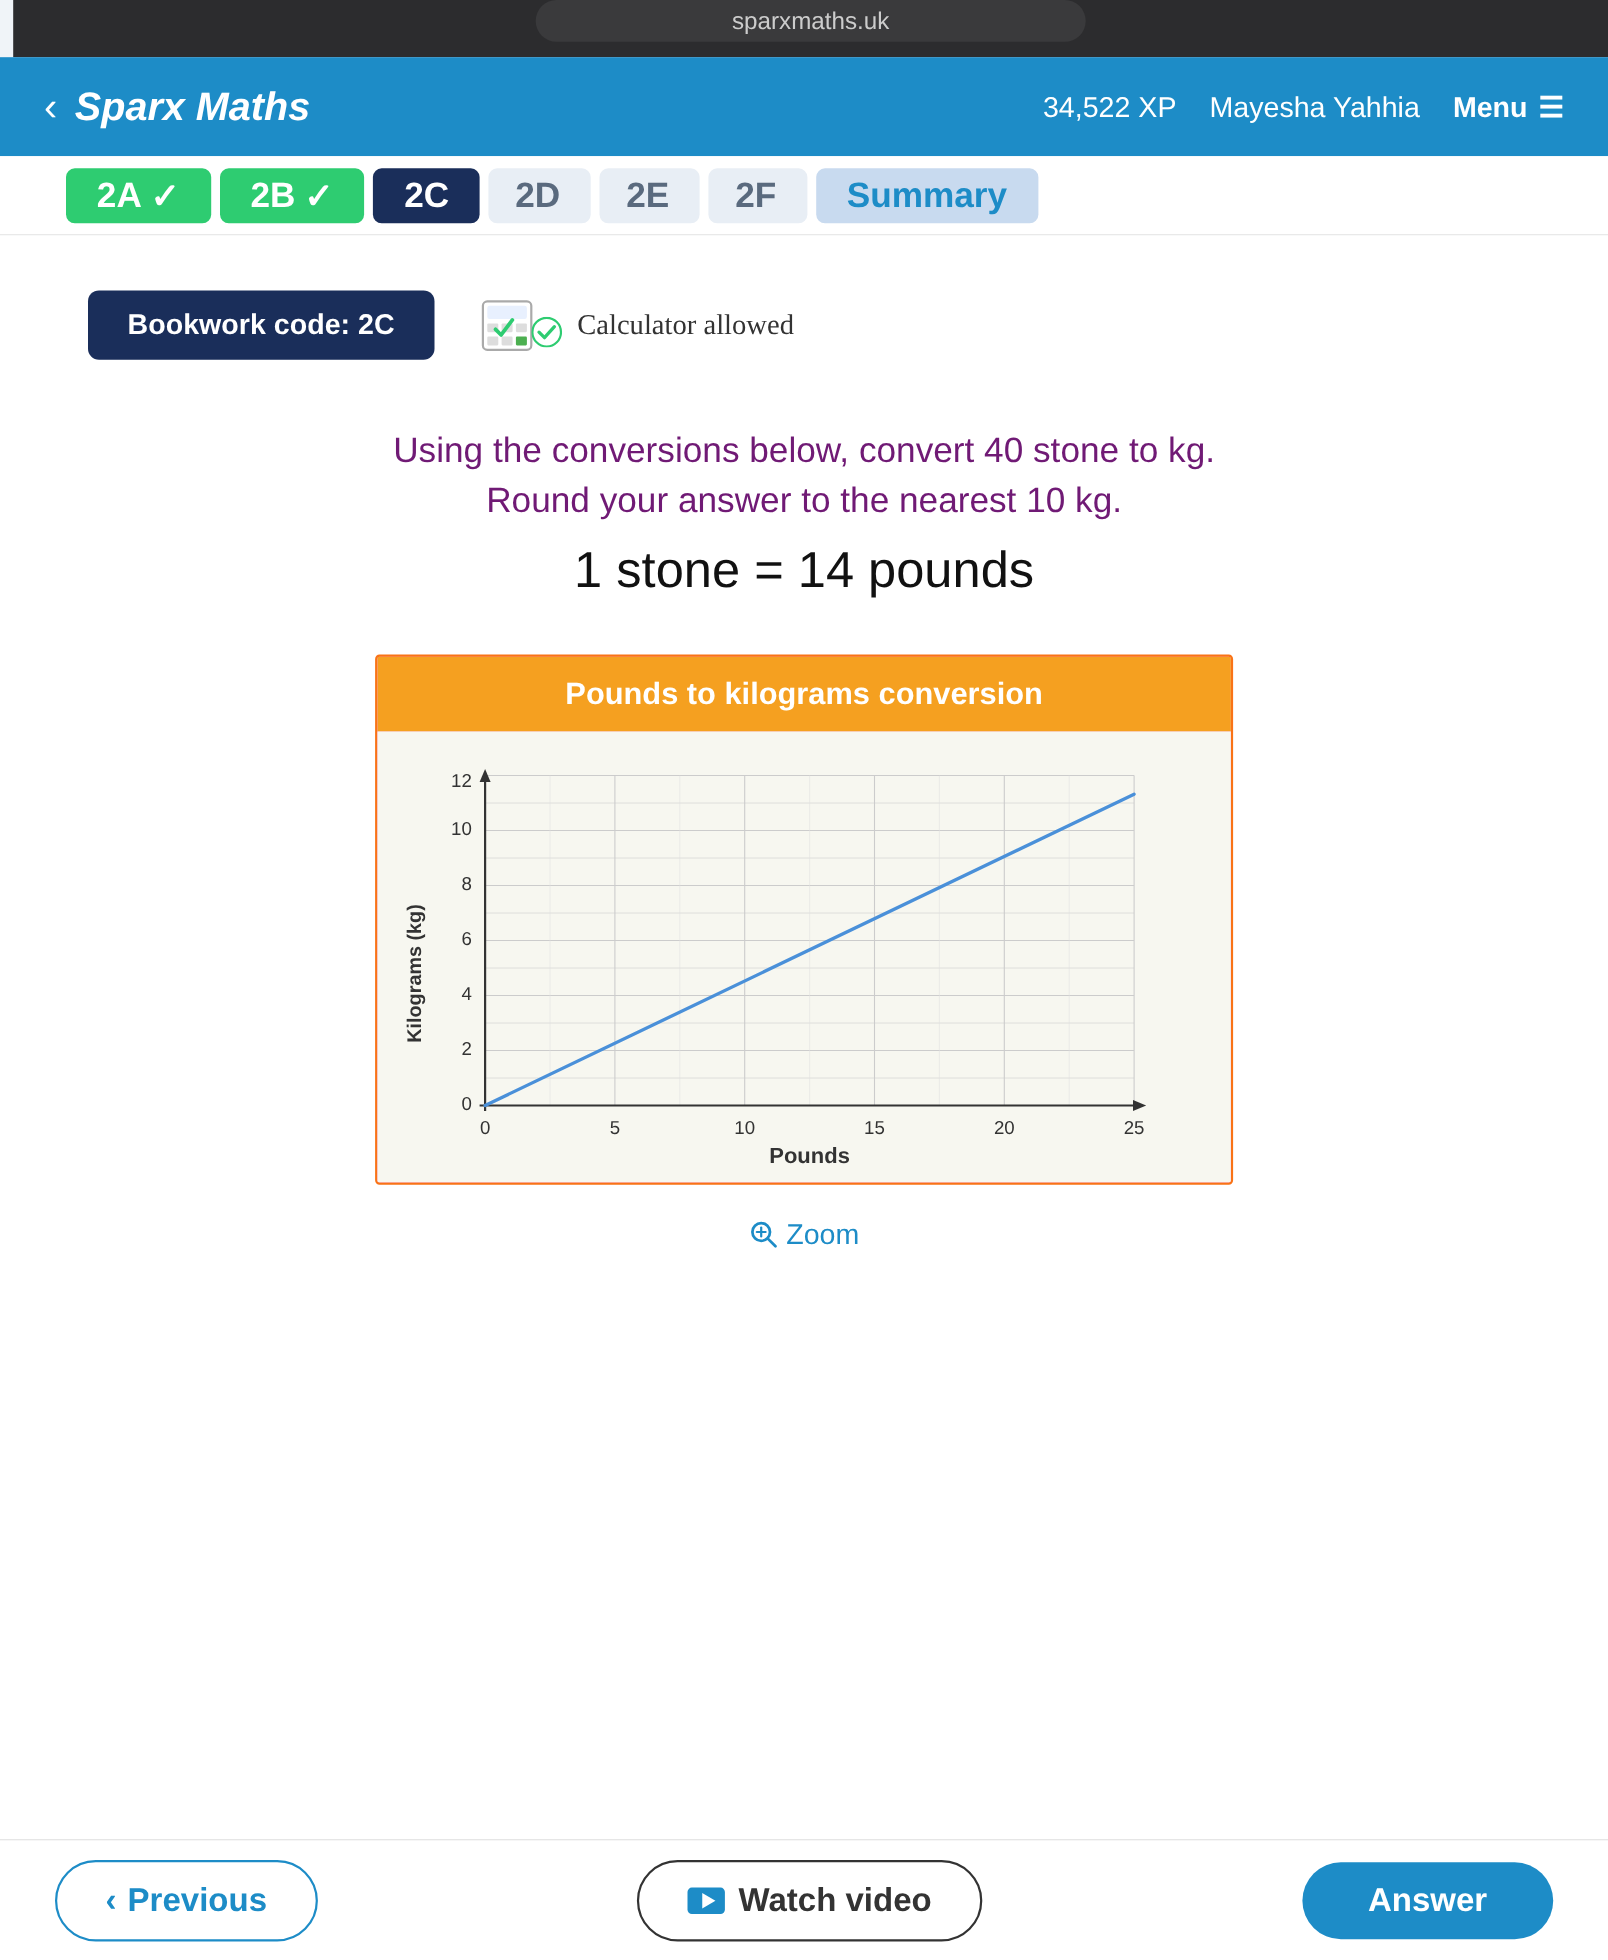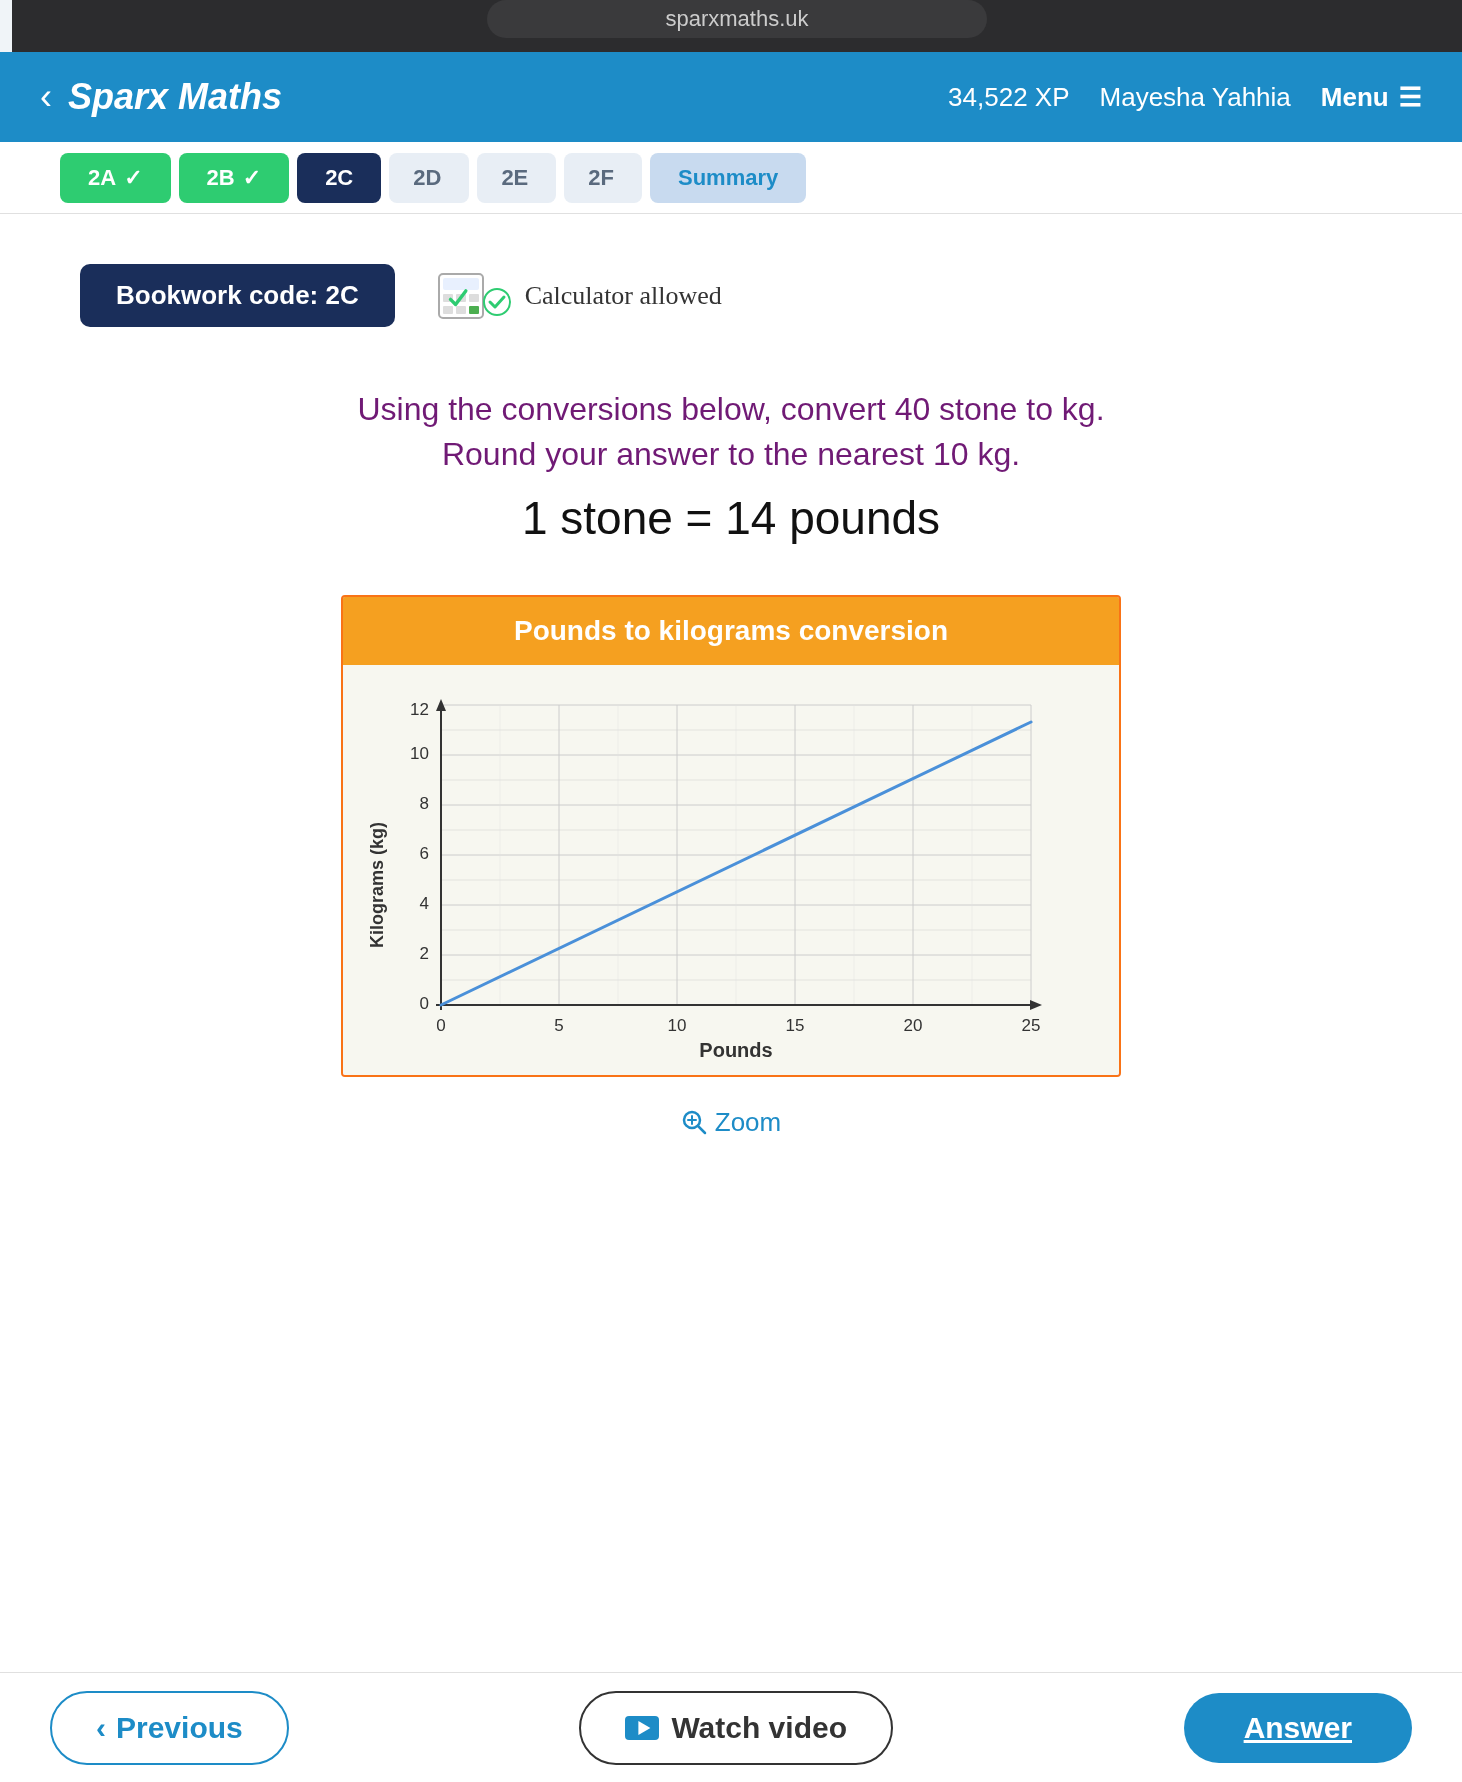--- a/index.html
+++ b/index.html
@@ -80,21 +80,21 @@
       display: flex;
       align-items: center;
       padding: 0 60px;
       gap: 8px;
       border-bottom: 1px solid #e0e0e0;
     }
     .tab {
       height: 50px;
       padding: 0 28px;
       border-radius: 8px;
-      font-size: 22px;
+      font-size: 32px;
       font-weight: 600;
       display: flex;
       align-items: center;
       cursor: pointer;
       border: none;
       gap: 8px;
     }
     .tab-completed {
       background: #2ecc71;
       color: white;
@@ -252,21 +252,20 @@
     }
     .btn-answer {
       background: #1d8cc7;
       border: none;
       color: white;
       border-radius: 50px;
       padding: 18px 60px;
       font-size: 30px;
       font-weight: 700;
       cursor: pointer;
-      text-decoration: underline;
     }
     .video-icon {
       display: inline-block;
       width: 34px;
       height: 24px;
       background: #1d8cc7;
       border-radius: 4px;
       position: relative;
     }
     .video-icon::after {

